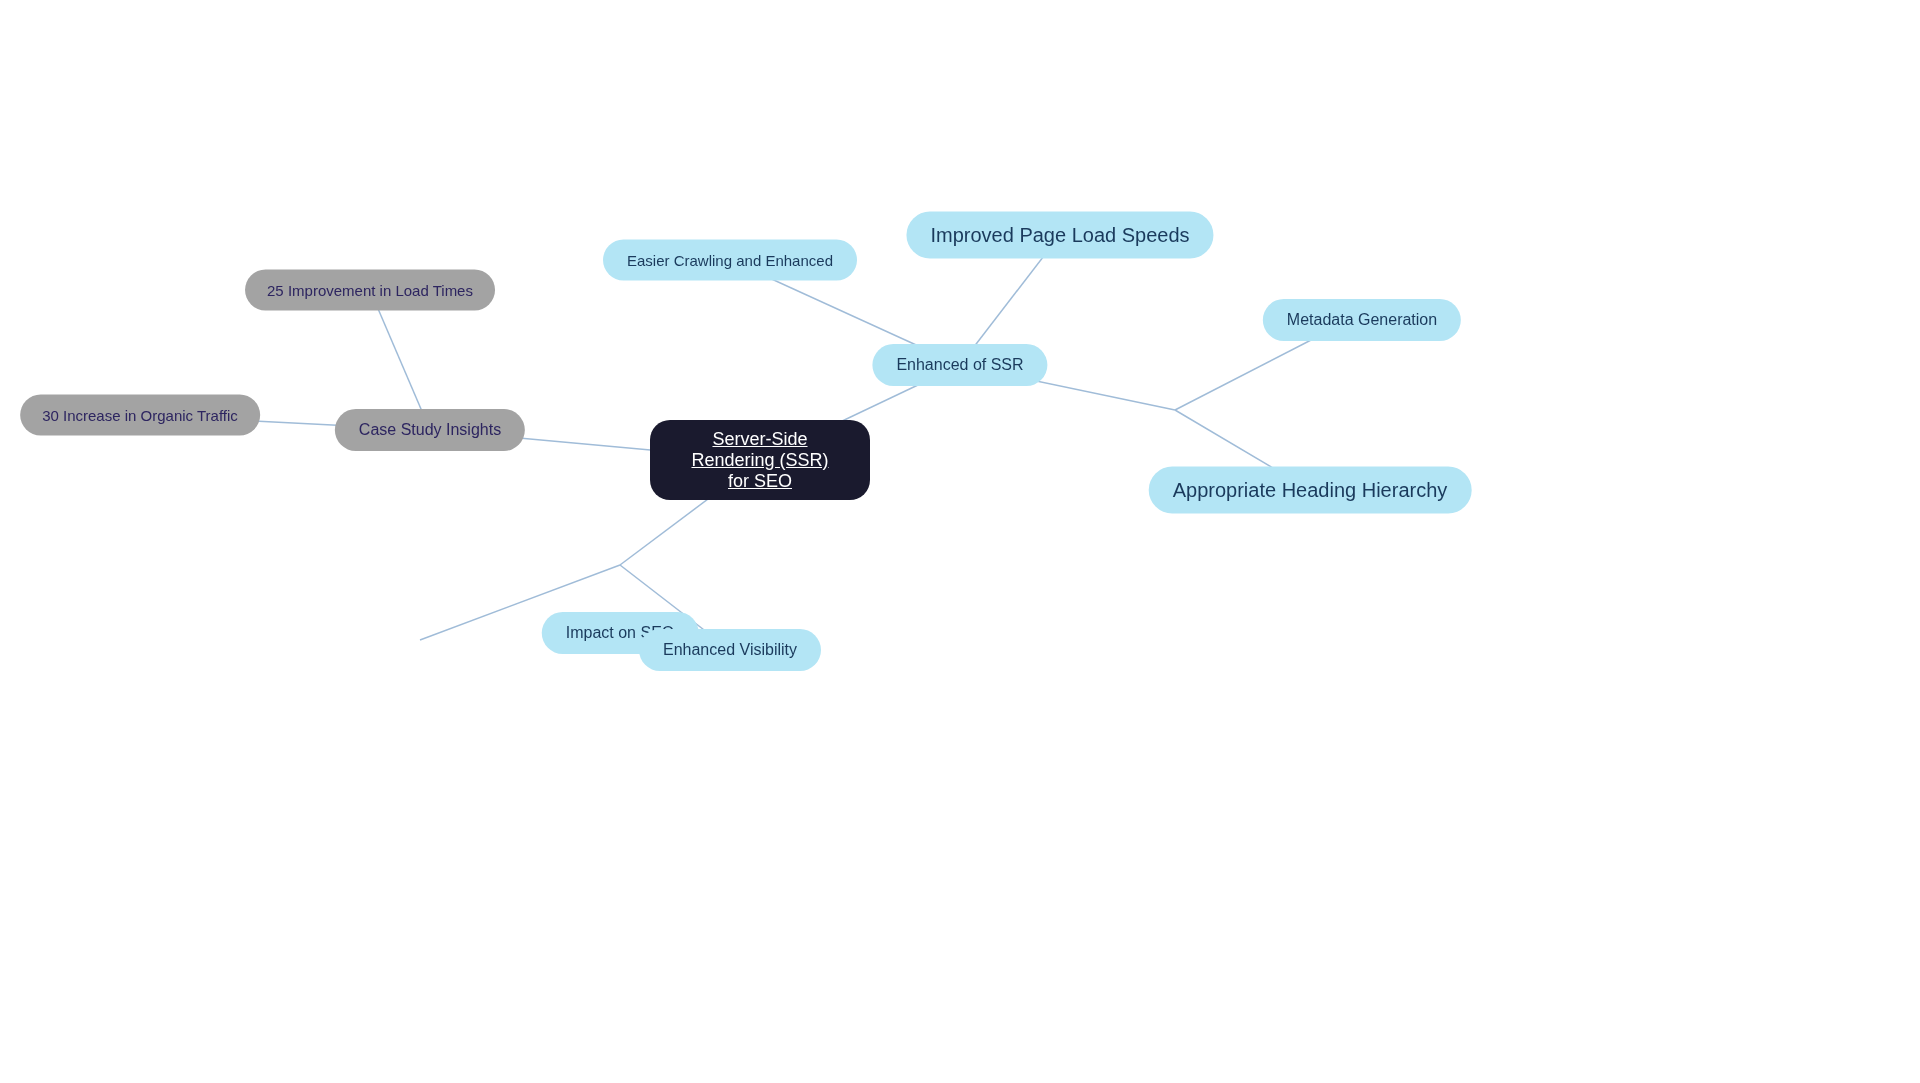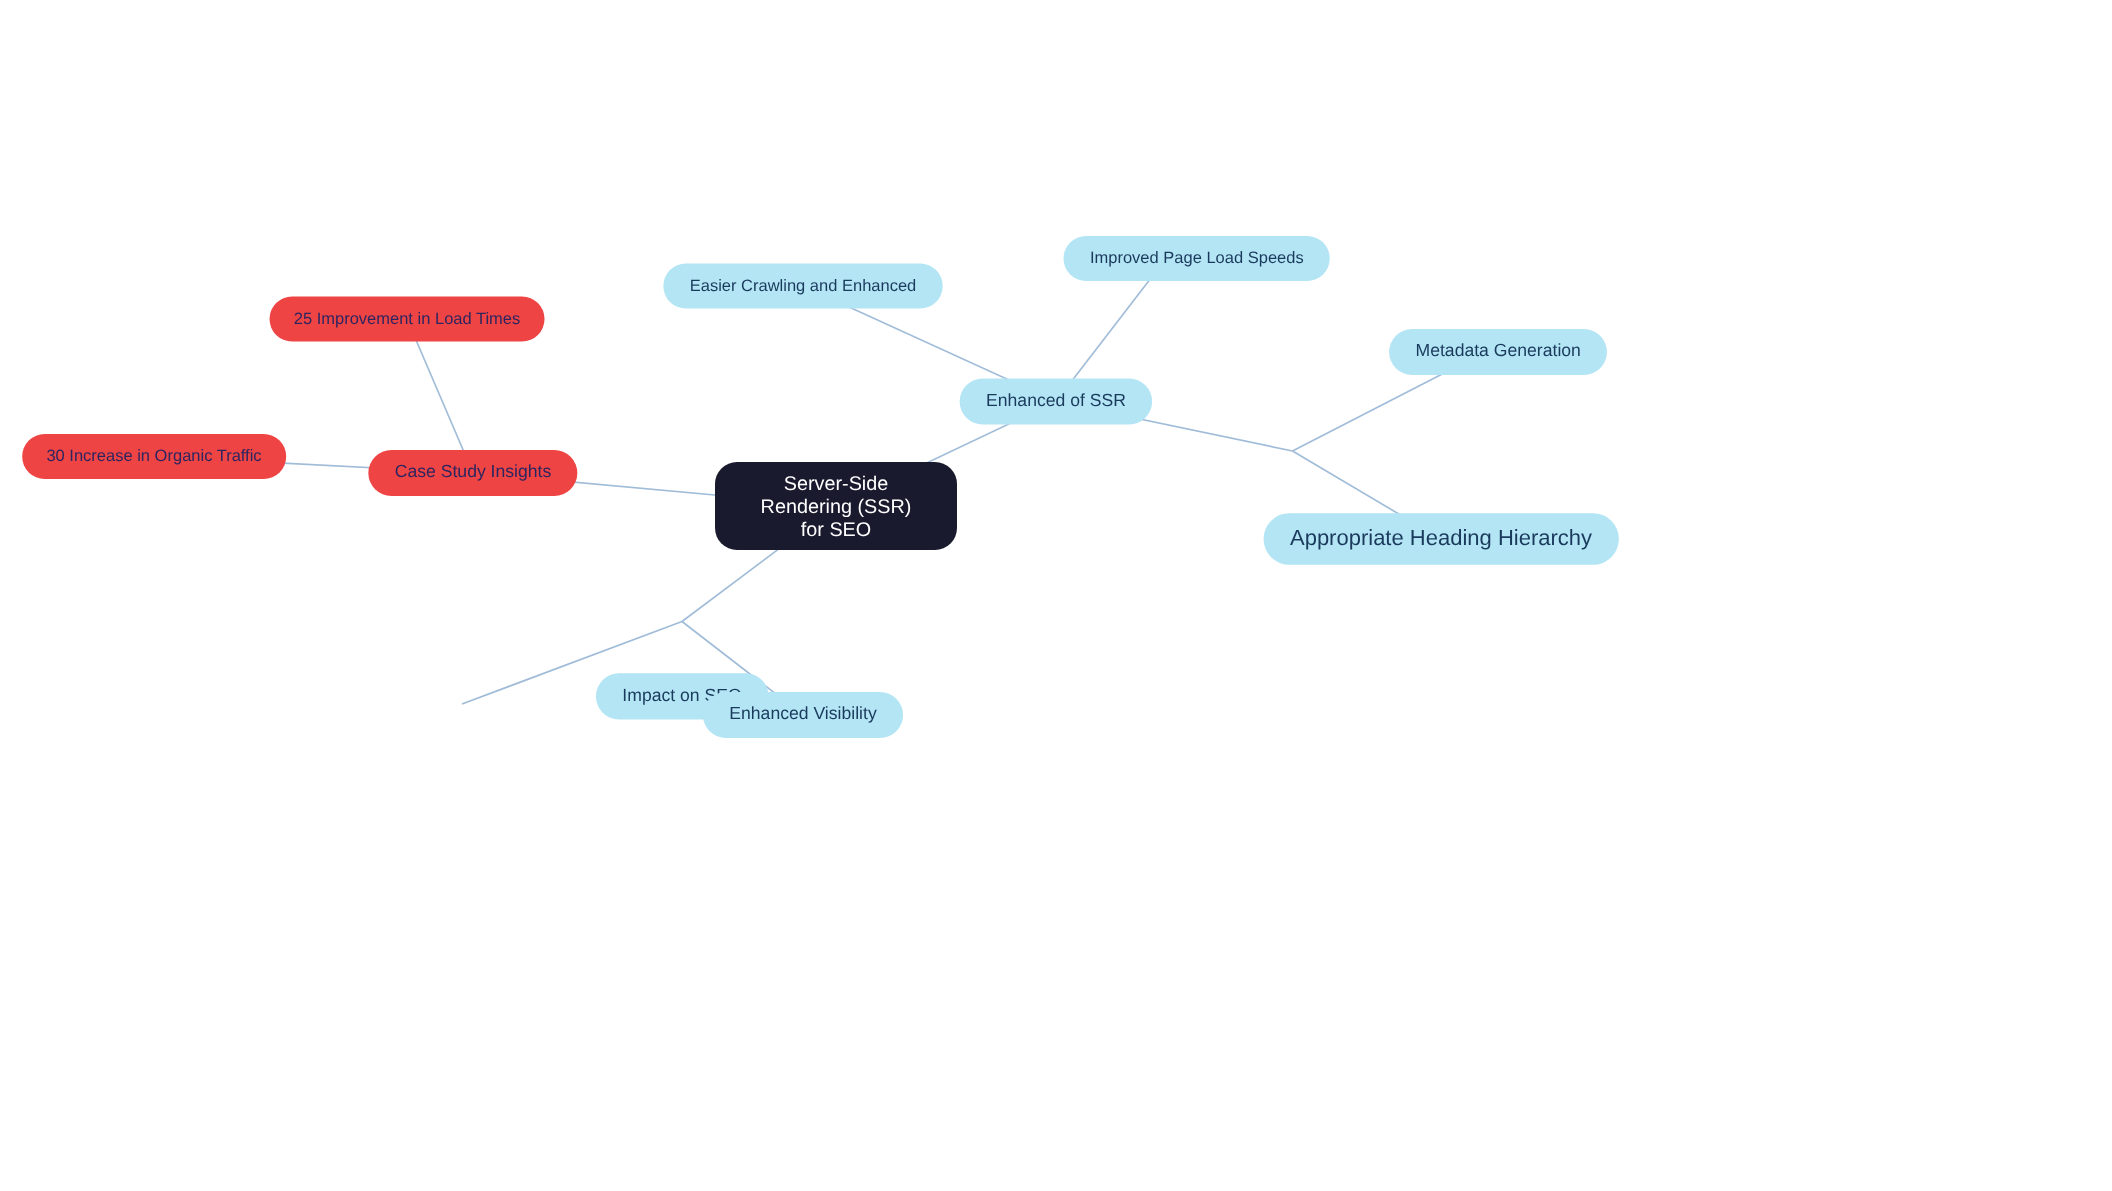--- a/index.html
+++ b/index.html
@@ -44,21 +44,21 @@
       height: 80px;
       border-radius: 20px;
     }
     .node-blue {
       background: #b3e5f5;
       color: #1a3a5c;
       font-size: 16px;
       border: none;
     }
     .node-purple {
-      background: #ef4444;
+      background: #a3a3a3;
       color: #2d2560;
       font-size: 16px;
       border: none;
     }
   </style>
 </head>
 <body>
 
 <div id="canvas">
   <svg id="lines">
@@ -69,40 +69,40 @@
       <line x1="960" y1="365" x2="730" y2="260" stroke="#a0bcd8" stroke-width="1.5"></line>
       <line x1="960" y1="365" x2="1060" y2="235" stroke="#a0bcd8" stroke-width="1.5"></line>
       <line x1="960" y1="365" x2="1175" y2="410" stroke="#a0bcd8" stroke-width="1.5"></line>
       <line x1="1175" y1="410" x2="1350" y2="320" stroke="#a0bcd8" stroke-width="1.5"></line>
       <line x1="1175" y1="410" x2="1310" y2="490" stroke="#a0bcd8" stroke-width="1.5"></line>
       <line x1="760" y1="460" x2="620" y2="565" stroke="#a0bcd8" stroke-width="1.5"></line>
       <line x1="620" y1="565" x2="420" y2="640" stroke="#a0bcd8" stroke-width="1.5"></line>
       <line x1="620" y1="565" x2="730" y2="650" stroke="#a0bcd8" stroke-width="1.5"></line>
     </svg>
 
-  <div class="node node-center" id="node-center" style="left: 760px; top: 460px;">
+  <div class="node node-center" id="node-center" style="left: 760px; top: 460px; text-decoration: underline;">
     <span>Server-Side Rendering (SSR)<br>for SEO</span>
   </div>
 
 <div class="node node-purple" style="left: 430px; top: 430px;">
       <span>Case Study Insights</span>
     </div>
     <div class="node node-purple" style="left: 370px; top: 290px; font-size: 15px; padding: 12px 22px;">
       <span>25 Improvement in Load Times</span>
     </div>
     <div class="node node-purple" style="left: 140px; top: 415px; font-size: 15px; padding: 12px 22px;">
       <span>30 Increase in Organic Traffic</span>
     </div>
     <div class="node node-blue" style="left: 960px; top: 365px;">
       <span>Enhanced of SSR</span>
     </div>
     <div class="node node-blue" style="left: 730px; top: 260px; font-size: 15px;">
       <span>Easier Crawling and Enhanced</span>
     </div>
-    <div class="node node-blue" style="left: 1088px; top: 235px; font-size: 15px;">
+    <div class="node node-blue" style="left: 1060px; top: 235px; font-size: 20px;">
       <span>Improved Page Load Speeds</span>
     </div>
     <div class="node node-blue" style="left: 1362px; top: 320px;">
       <span>Metadata Generation</span>
     </div>
     <div class="node node-blue" style="left: 1310px; top: 490px; font-size: 20px;">
       <span>Appropriate Heading Hierarchy</span>
     </div>
     <div class="node node-blue" style="left: 620px; top: 588px; margin-top: 45px;">
       <span>Impact on SEO</span>

